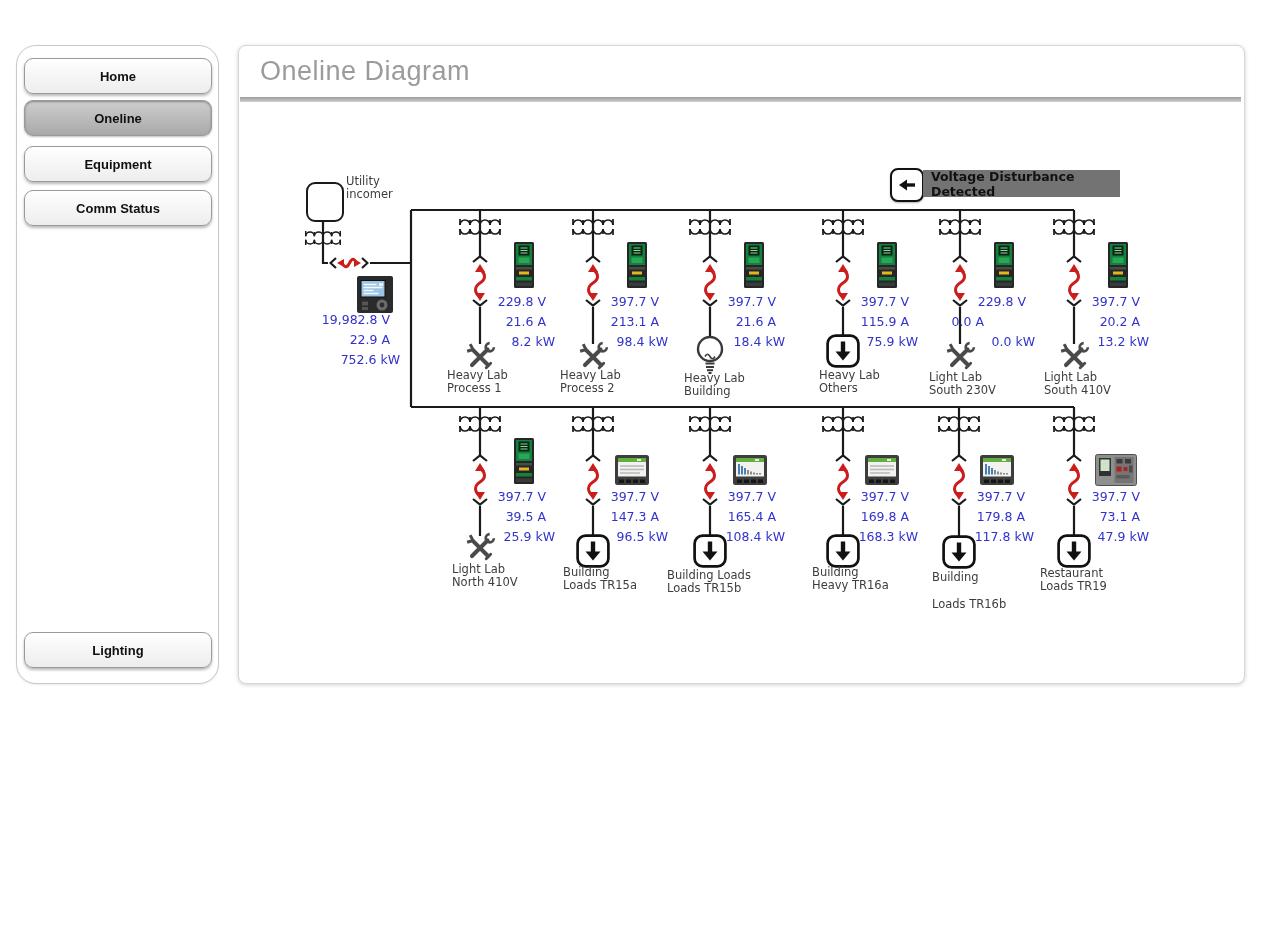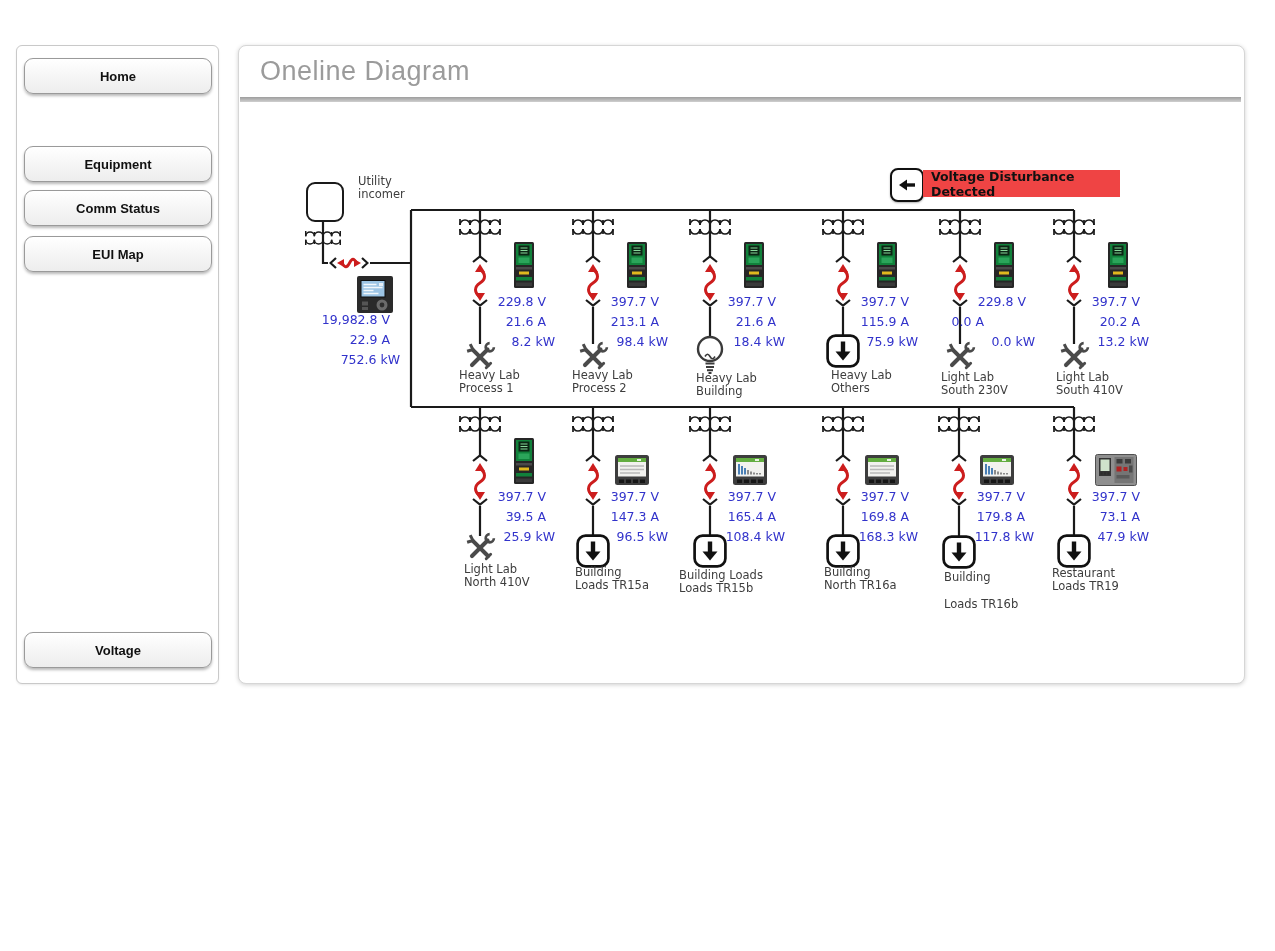--- a/index.html
+++ b/index.html
@@ -1,20 +1,20 @@
 <!DOCTYPE html>
 <html><head>
 <meta charset="utf-8">
 <style>
   html,body{margin:0;padding:0;background:#fff;}
   body{width:1275px;height:951px;position:relative;overflow:hidden;
        font-family:"Liberation Sans",sans-serif;}
   
   .sidebar{position:absolute;left:16px;top:45px;width:201px;height:637px;
-           background:#fff;border:1px solid #c9c9c9;border-radius:6px;
+           background:#fff;border:1px solid #c9c9c9;border-radius:20px;
            box-shadow:0 1px 2px rgba(0,0,0,.08);}
   .navbtn{position:absolute;left:7px;width:186px;height:34px;border-radius:9px;
           border:1px solid #9a9a9a;background:linear-gradient(#ffffff,#ededed);
           box-shadow:0 2px 3px rgba(0,0,0,.28);
           font:bold 13px "Liberation Sans",sans-serif;color:#111;
           display:flex;align-items:center;justify-content:center;cursor:pointer;}
   .navbtn.sel{background:linear-gradient(#cdcdcd,#a9a9a9);
           box-shadow:inset 0 1px 2px rgba(0,0,0,.35),0 1px 2px rgba(0,0,0,.25);}
   
   .main{position:absolute;left:238px;top:45px;width:1005px;height:637px;
@@ -23,43 +23,43 @@
   .title{position:absolute;left:260px;top:56px;font:27px "Liberation Sans",sans-serif;
          color:#9b9b9b;letter-spacing:.5px;}
   .hrule{position:absolute;left:240px;top:97px;width:1001px;height:5px;
          background:linear-gradient(#9d9d9d,#cfcfcf);}
   
   .backbtn{position:absolute;left:890px;top:168px;width:30px;height:30px;
            background:#fff;border:2.5px solid #111;border-radius:8px;
            display:flex;align-items:center;justify-content:center;cursor:pointer;
            box-shadow:0 1px 2px rgba(0,0,0,.3);}
   .alertbar{position:absolute;left:923px;top:170px;width:197px;height:27px;
-            background:#ef4444;display:flex;align-items:center;}
+            background:#737373;display:flex;align-items:center;}
   .alertbar span{font:bold 12.5px "DejaVu Sans",sans-serif;color:#111;margin-left:8px;}
   
   .reading{position:absolute;width:100px;text-align:right;
            font:12.5px "DejaVu Sans",sans-serif;color:#3233cb;white-space:nowrap;}
-  .lbl{position:absolute;font:11.5px "DejaVu Sans",sans-serif;color:#3d3d3d;white-space:nowrap;margin-left:12px;}
+  .lbl{position:absolute;font:11.5px "DejaVu Sans",sans-serif;color:#3d3d3d;white-space:nowrap;}
   .utilbox{position:absolute;left:306px;top:182px;width:34px;height:36px;
            border:2.2px solid #1a1a1a;border-radius:9px;background:#fff;}
   .grp{display:contents;}
   svg.canvas{position:absolute;left:0;top:0;}
 </style>
 </head>
 <body>
 
 
 
 
 <div class="sidebar">
   <div class="navbtn" style="top:12px">Home</div>
+  <div class="navbtn sel" style="top:54px">Oneline</div>
   <div class="navbtn" style="top:100px">Equipment</div>
   <div class="navbtn" style="top:144px">Comm Status</div>
-  <div class="navbtn" style="top:190px">EUI Map</div>
-  <div class="navbtn" style="top:586px">Voltage</div>
+  <div class="navbtn" style="top:586px">Lighting</div>
 </div>
 
 
 <div class="main"></div>
 <div class="title">Oneline Diagram</div>
 <div class="hrule"></div>
 
 
 <svg class="canvas" width="1275" height="951">
   <defs>
@@ -343,21 +343,21 @@
   <span class="reading" style="left:676px;top:509px">165.4 A</span>
   <span class="reading" style="left:685px;top:529px">108.4 kW</span>
   <span class="lbl" style="left:667px;top:568px">Building Loads</span>
   <span class="lbl" style="left:667px;top:581px">Loads TR15b</span>
 </div>
 <div class="grp">
   <span class="reading" style="left:809px;top:489px">397.7 V</span>
   <span class="reading" style="left:809px;top:509px">169.8 A</span>
   <span class="reading" style="left:818px;top:529px">168.3 kW</span>
   <span class="lbl" style="left:812px;top:565px">Building</span>
-  <span class="lbl" style="left:812px;top:578px">North TR16a</span>
+  <span class="lbl" style="left:812px;top:578px">Heavy TR16a</span>
 </div>
 <div class="grp">
   <span class="reading" style="left:925px;top:489px">397.7 V</span>
   <span class="reading" style="left:925px;top:509px">179.8 A</span>
   <span class="reading" style="left:934px;top:529px">117.8 kW</span>
   <span class="lbl" style="left:932px;top:570px">Building</span>
   <span class="lbl" style="left:932px;top:597px">Loads TR16b</span>
 </div>
 <div class="grp">
   <span class="reading" style="left:1040px;top:489px">397.7 V</span>

